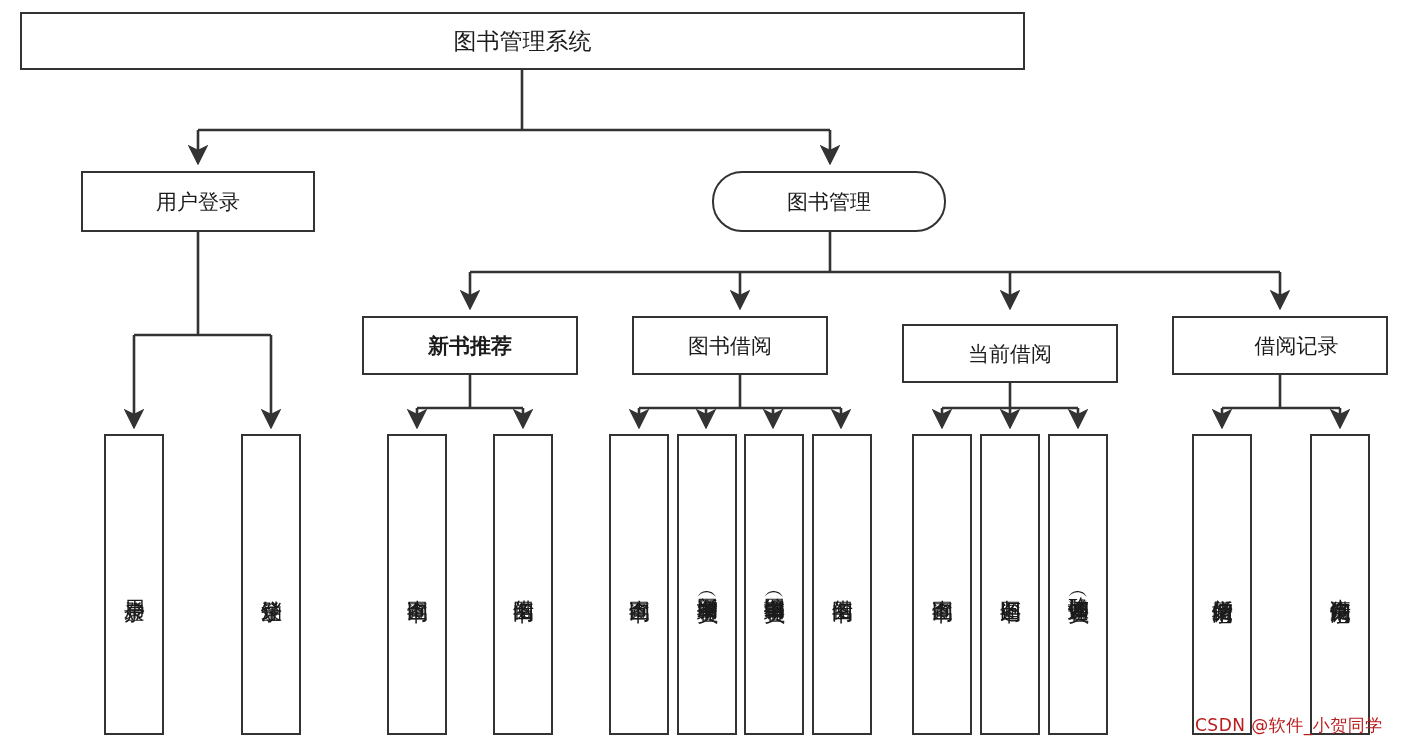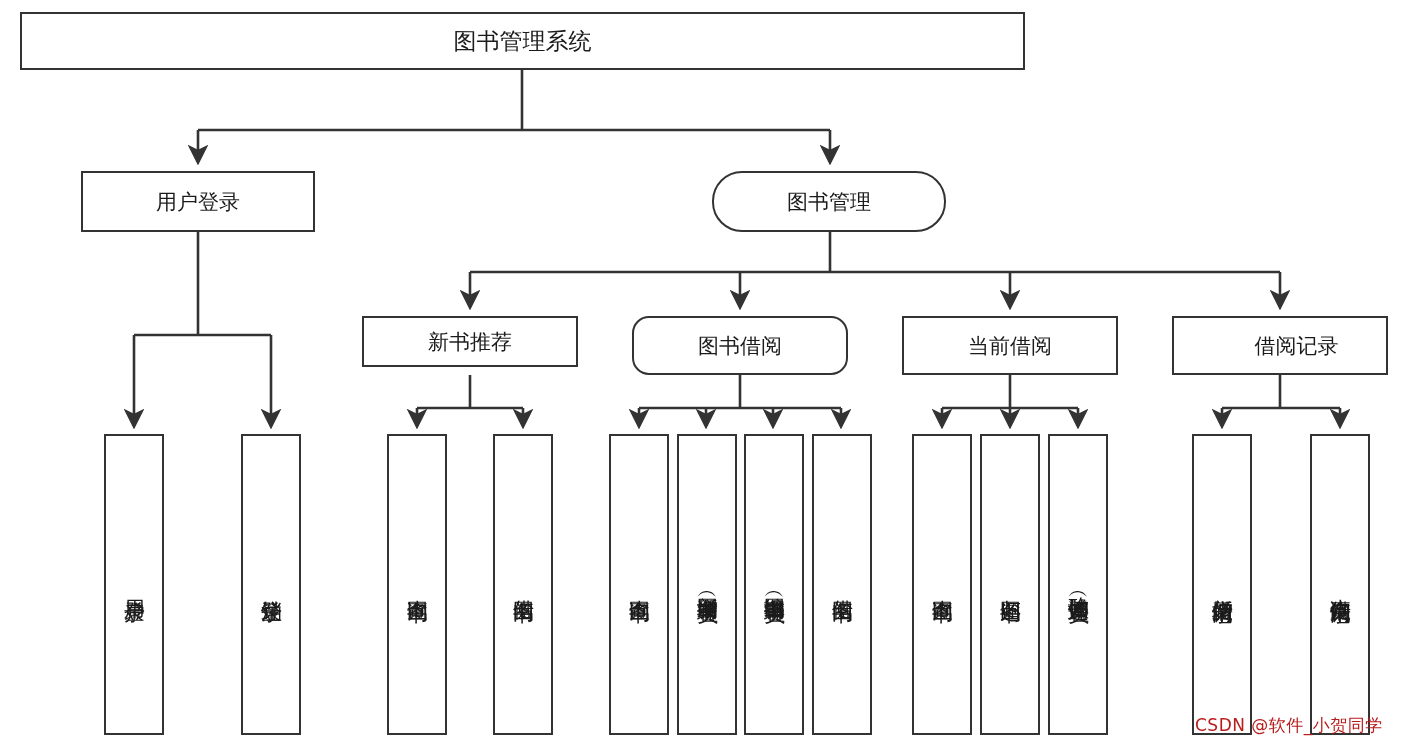--- a/index.html
+++ b/index.html
@@ -135,27 +135,27 @@
     <span class="hlabel">图书管理系统</span>
   </div>
 
   <div class="node lvl2" style="left:81px; top:171px; width:234px; height:61px;">
     <span class="hlabel">用户登录</span>
   </div>
   <div class="node lvl2" style="left:712px; top:171px; width:234px; height:61px;border-radius:30px;">
     <span class="hlabel">图书管理</span>
   </div>
 
-  <div class="node lvl3" style="left:362px; top:316px; width:216px; height:51px;">
+  <div class="node lvl3" style="left:362px; top:316px; width:216px; height:59px;font-weight:bold;">
     <span class="hlabel">新书推荐</span>
   </div>
-  <div class="node lvl3" style="left:632px; top:316px; width:216px; height:59px;border-radius:17px;">
+  <div class="node lvl3" style="left:632px; top:316px; width:196px; height:59px;">
     <span class="hlabel">图书借阅</span>
   </div>
-  <div class="node lvl3" style="left:902px; top:316px; width:216px; height:59px;">
+  <div class="node lvl3" style="left:902px; top:324px; width:216px; height:59px;">
     <span class="hlabel">当前借阅</span>
   </div>
   <div class="node lvl3" style="left:1172px; top:316px; width:216px; height:59px;padding-left:33px;">
     <span class="hlabel">借阅记录</span>
   </div>
 
   <div class="node leaf" style="left:104px; top:434px; width:60px; height:301px;">
     <span class="lbl">用户登录</span>
   </div>
   <div class="node leaf" style="left:241px; top:434px; width:60px; height:301px;">

